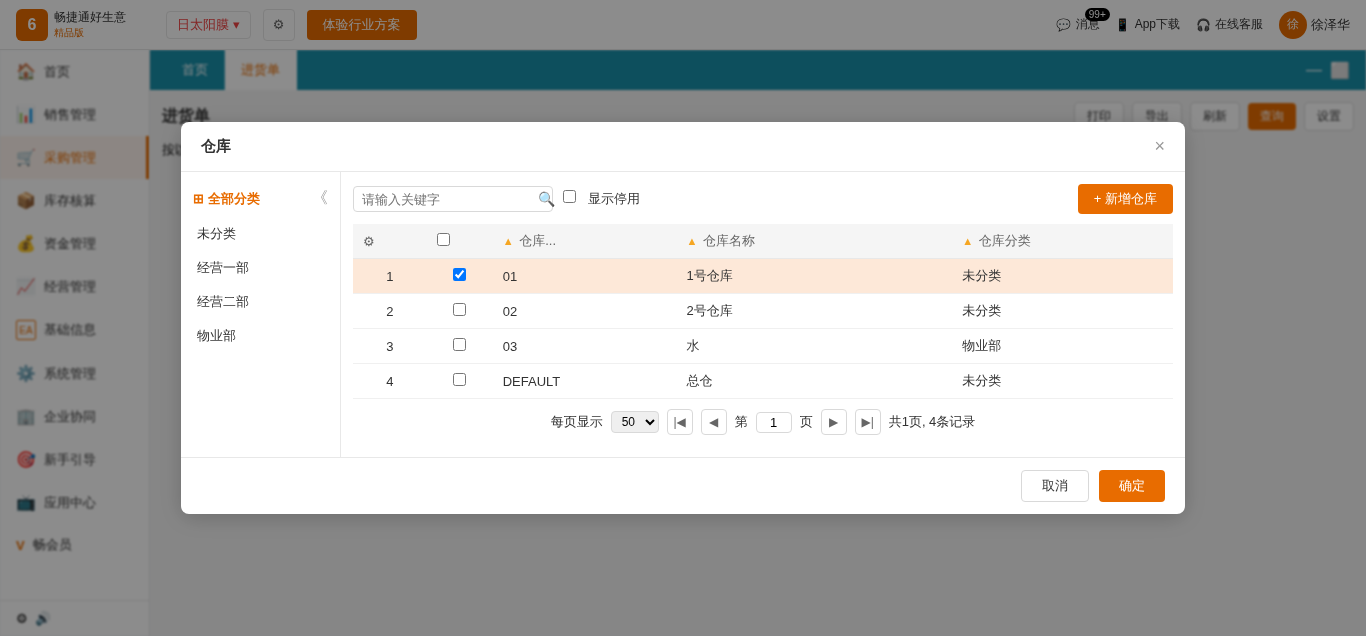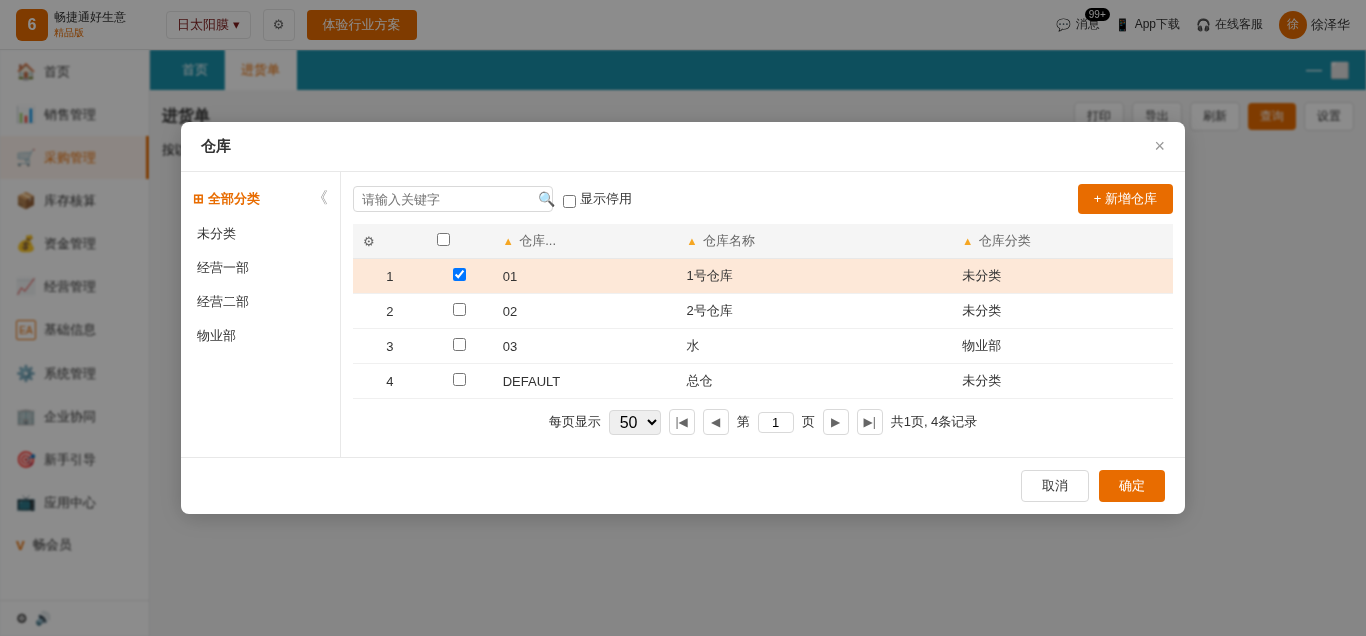--- a/index.html
+++ b/index.html
@@ -34,21 +34,21 @@
 
     .header-center {
       flex: 1;
       display: flex;
       align-items: center;
       gap: 12px;
     }
     .shop-selector {
       display: flex; align-items: center; gap: 4px;
       border: 1px solid #e8e8e8; border-radius: 4px;
-      padding: 4px 10px; cursor: pointer; color: #7f1d1d;
+      padding: 4px 10px; cursor: pointer; color: #ef4444;
     }
     .gear-btn {
       width: 32px; height: 32px; border: 1px solid #e8e8e8; border-radius: 4px;
       display: flex; align-items: center; justify-content: center; cursor: pointer; color: #666;
     }
     .trial-btn {
       background: #e86c00; color: #fff; border: none; border-radius: 4px;
       padding: 6px 16px; cursor: pointer; font-size: 13px;
     }
 
@@ -167,21 +167,21 @@
     .search-input-wrap {
       display: flex; align-items: center;
       border: 1px solid #d9d9d9; border-radius: 4px; padding: 4px 8px;
       background: #fff; width: 200px;
     }
     .search-input-wrap input {
       border: none; outline: none; font-size: 13px; flex: 1; color: #3b82f6;
     }
     .search-icon { color: #999; font-size: 14px; cursor: pointer; }
     .show-disabled {
-      display: flex; align-items: flex-end; gap: 4px; color: #333;
+      display: flex; align-items: flex-start; gap: 12px; color: #333;
     }
     .show-disabled input[type="checkbox"] { cursor: pointer; }
     .add-btn {
       background: #e86c00; color: #fff; border: none; padding: 6px 16px;
       border-radius: 4px; cursor: pointer; font-size: 13px; margin-left: auto;
     }
 
     
     .data-table { width: 100%; border-collapse: collapse; font-size: 13px; }
     .data-table th {
@@ -198,21 +198,21 @@
     .col-name { width: 150px; }
     .col-category { width: 120px; }
     .gear-col { text-align: center; }
 
     
     .pagination-bar {
       display: flex; align-items: center; justify-content: center; gap: 8px;
       padding: 10px 0; color: #333; font-size: 13px;
     }
     .page-size-select {
-      border: 1px solid #d9d9d9; border-radius: 4px; padding: 2px 6px; font-size: 16px;
+      border: 1px solid #d9d9d9; border-radius: 4px; padding: 2px 6px; font-size: 12px;
     }
     .page-btn {
       border: 1px solid #d9d9d9; background: #fff; width: 26px; height: 26px;
       display: flex; align-items: center; justify-content: center;
       border-radius: 4px; cursor: pointer; color: #666; font-size: 12px;
     }
     .page-input {
       border: 1px solid #d9d9d9; border-radius: 4px; width: 36px;
       text-align: center; padding: 2px; font-size: 13px;
     }

